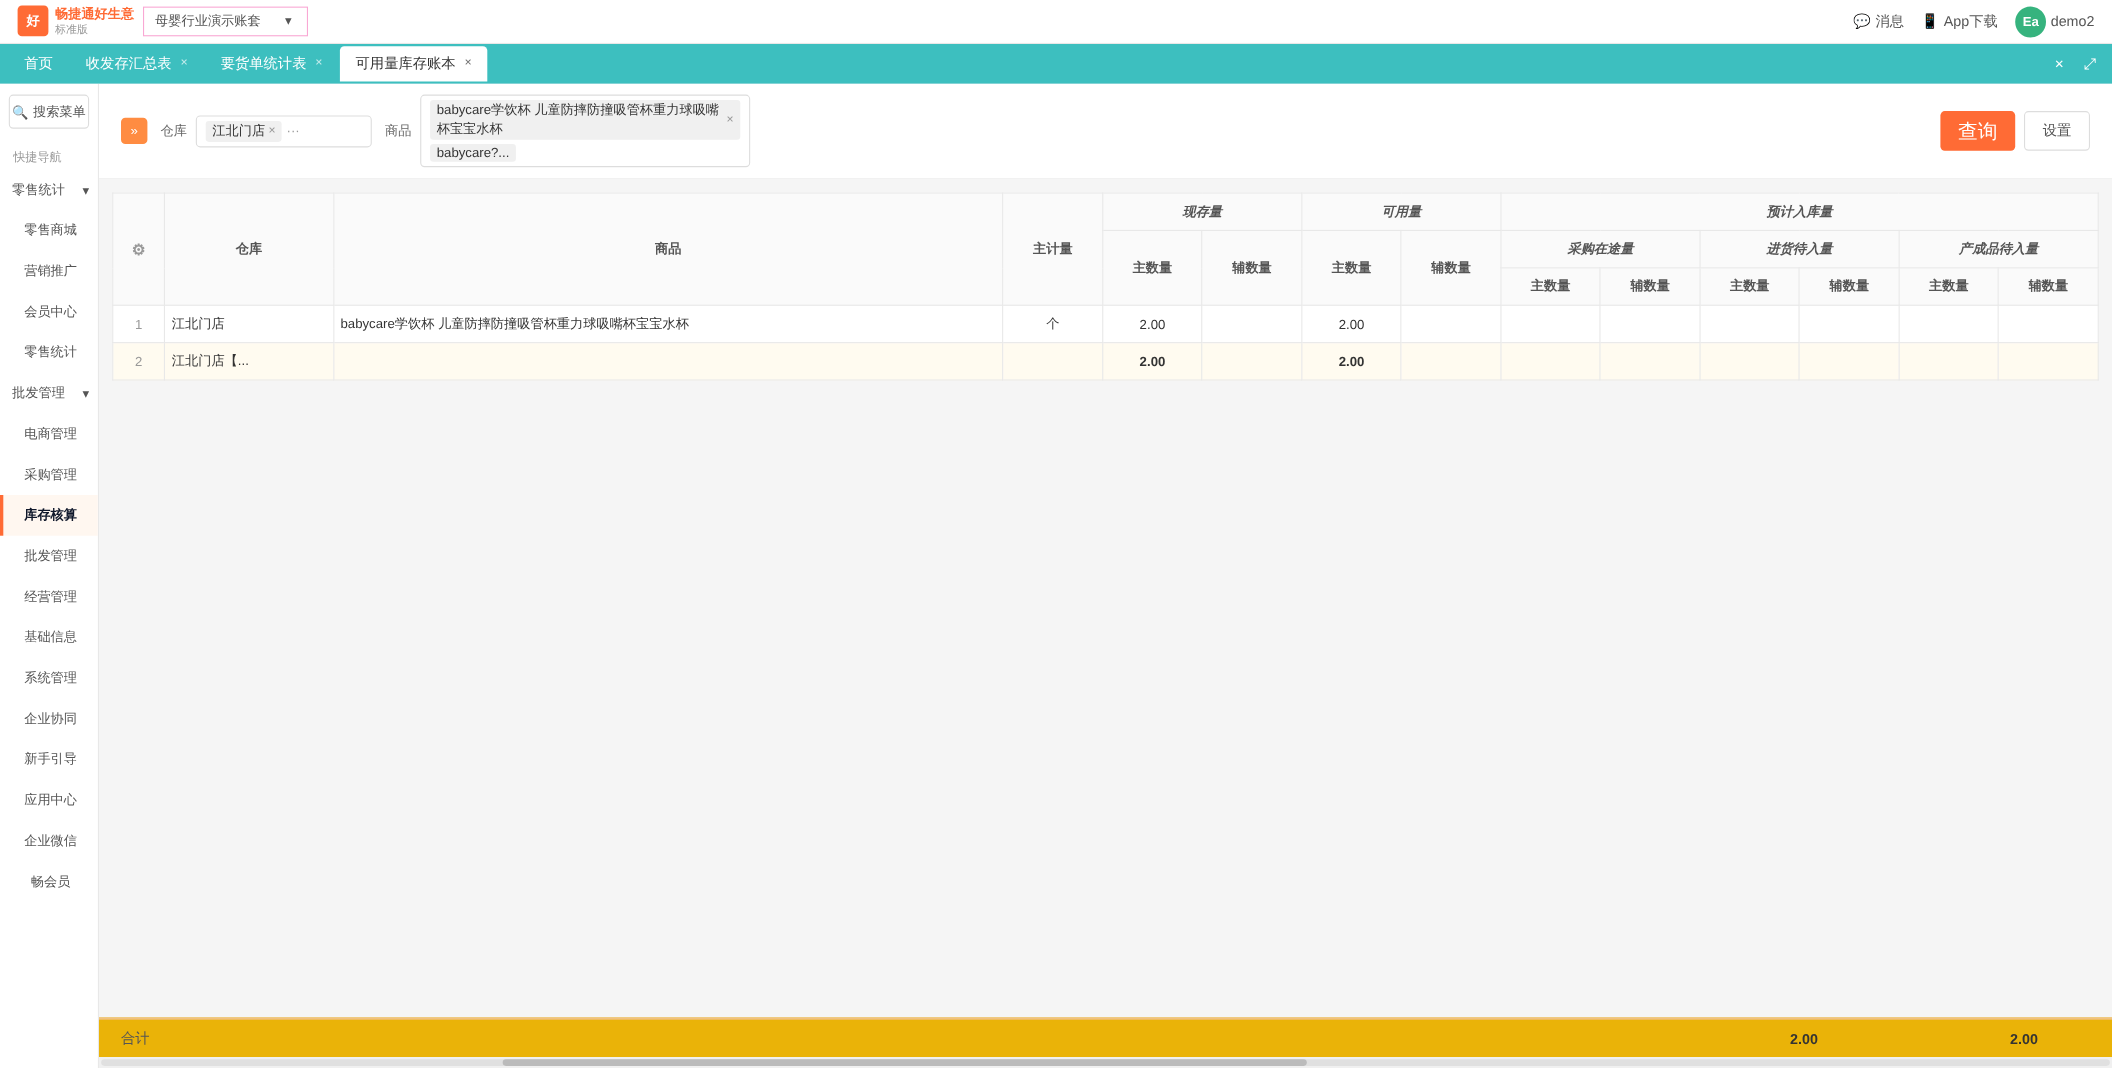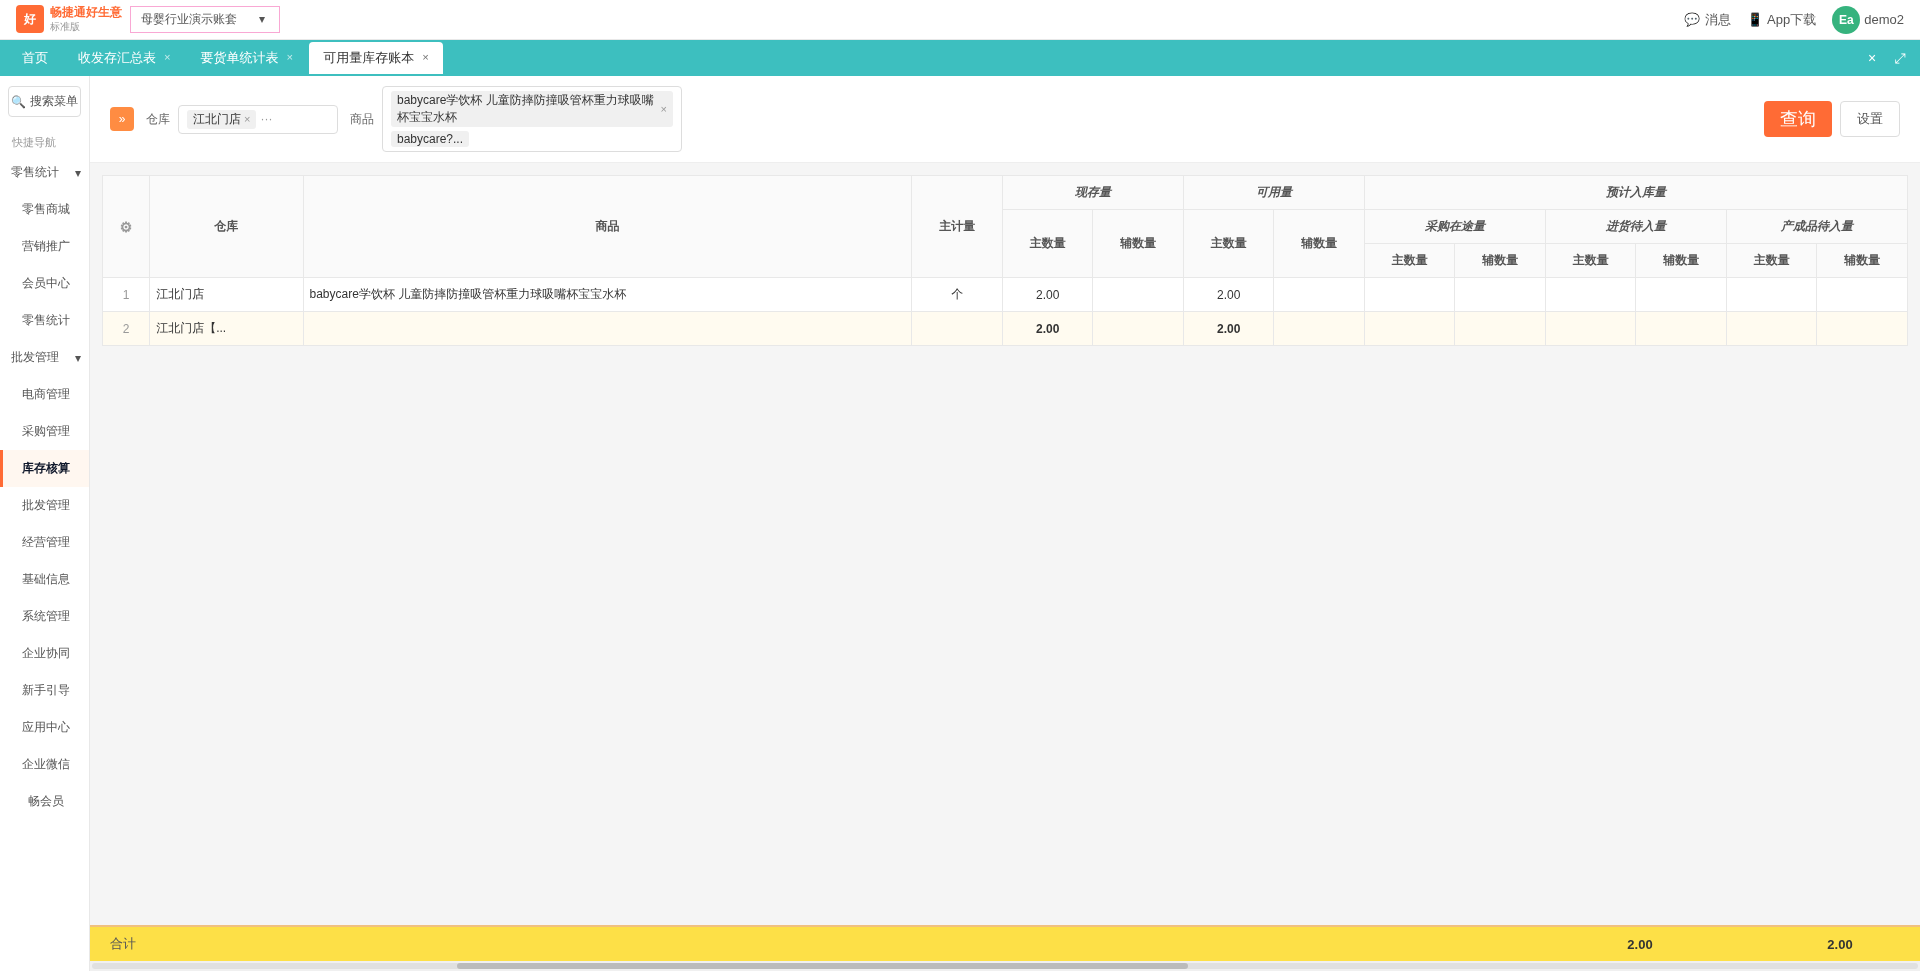--- a/index.html
+++ b/index.html
@@ -63,21 +63,21 @@
     .table-container { flex: 1; overflow: auto; padding: 12px; }
     .data-table { width: 100%; border-collapse: collapse; background: #fff; border: 1px solid #e8e8e8; }
     .data-table th { background: #fafafa; font-weight: 600; font-size: 12px; color: #555; text-align: center; padding: 8px 6px; border: 1px solid #e8e8e8; white-space: nowrap; }
     .data-table td { font-size: 12px; color: #333; text-align: center; padding: 8px 6px; border: 1px solid #e8e8e8; }
     .data-table .row-num { color: #999; }
     .data-table .text-left { text-align: left; }
     .th-group { background: #f0f0f0; font-style: italic; }
     .settings-icon { color: #999; cursor: pointer; font-size: 14px; }
 
     
-    .summary-bar { background: #fde047; border-top: 2px solid #f0c080; padding: 8px 20px; display: flex; align-items: center; flex-shrink: 0; }
+    .summary-bar { background: #eab308; border-top: 2px solid #f0c080; padding: 8px 20px; display: flex; align-items: center; flex-shrink: 0; }
     .summary-label { font-size: 13px; color: #555; min-width: 120px; }
     .summary-value { font-size: 13px; font-weight: bold; color: #333; }
 
     
     .scroll-bar-container { background: #f0f0f0; height: 10px; display: flex; align-items: center; padding: 0 2px; }
     .scroll-bar-track { flex: 1; height: 6px; background: #e0e0e0; border-radius: 3px; position: relative; }
     .scroll-bar-thumb { height: 6px; background: #bbb; border-radius: 3px; width: 40%; margin-left: 20%; cursor: pointer; }
 
     .chevron-down::after { content: "▾"; }
   </style>

